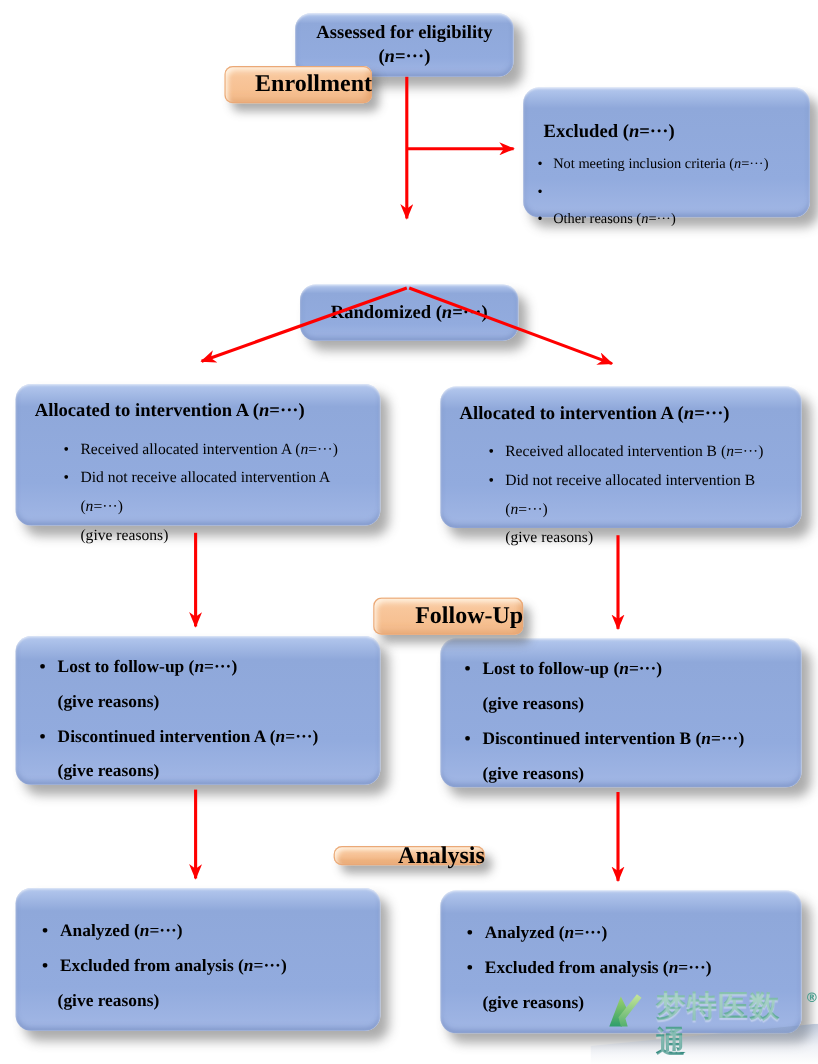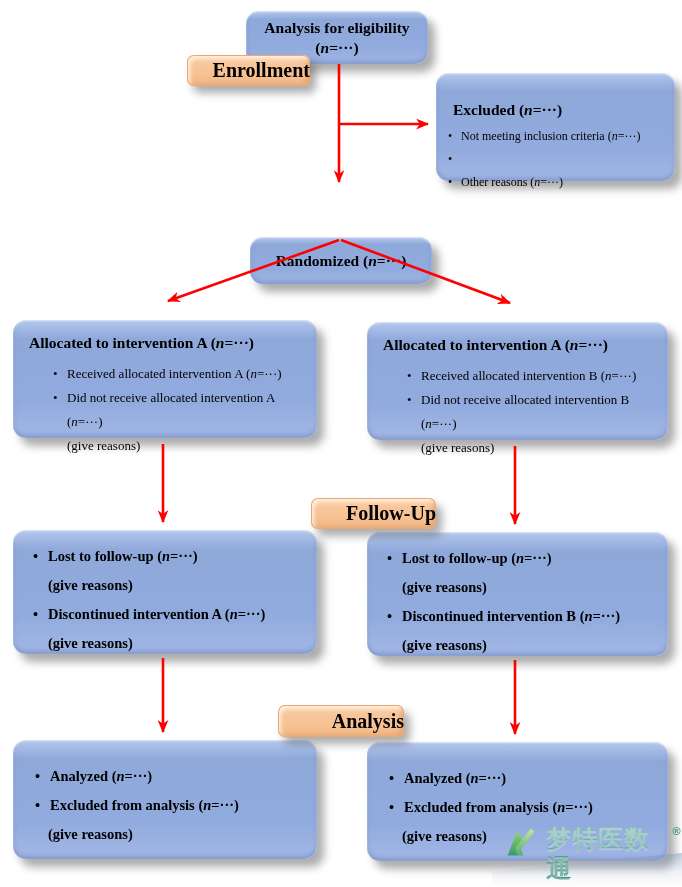--- a/index.html
+++ b/index.html
@@ -91,21 +91,21 @@
       <line x1="339" y1="240" x2="168" y2="301" marker-end="url(#ah)"></line>
       <line x1="341" y1="240" x2="510" y2="303" marker-end="url(#ah)"></line>
       <line x1="163" y1="444" x2="163" y2="522" marker-end="url(#ah)"></line>
       <line x1="515" y1="446" x2="515" y2="524" marker-end="url(#ah)"></line>
       <line x1="163" y1="658" x2="163" y2="732" marker-end="url(#ah)"></line>
       <line x1="515" y1="660" x2="515" y2="734" marker-end="url(#ah)"></line>
     </g>
   </svg>
 
   <div class="bluebox center" style="left:246px; top:11px; width:182px; height:53px;">
-    <div class="title">Analysis for eligibility</div>
+    <div class="title">Assessed for eligibility</div>
     <div class="title">(<i>n</i>=···)</div>
   </div>
 
   <div class="stage" style="left:187px; top:55px; width:123px; height:31px;">
     <span>Enrollment</span>
   </div>
 
   <div class="bluebox" style="left:436px; top:73px; width:239px; height:108px; padding:27px 4px 0 12px;">
     <div class="title" style="padding-left:5px;">Excluded (<i>n</i>=···)</div>
     <div class="row sm" style="margin-top:5px;">
@@ -175,21 +175,21 @@
       <span>Lost to follow-up (<i>n</i>=···)</span>
     </div>
     <div class="note-lg">(give reasons)</div>
     <div class="row lg">
       <span class="blt">•</span>
       <span>Discontinued intervention B (<i>n</i>=···)</span>
     </div>
     <div class="note-lg">(give reasons)</div>
   </div>
 
-  <div class="stage" style="left:278px; top:705px; width:126px; height:32px;">
+  <div class="stage" style="left:278px; top:705px; width:126px; height:16px;">
     <span>Analysis</span>
   </div>
 
   <div class="bluebox" style="left:13px; top:740px; width:304px; height:119px; padding:22px 4px 0 22px;">
     <div class="row lg">
       <span class="blt">•</span>
       <span>Analyzed  (<i>n</i>=···)</span>
     </div>
     <div class="row lg">
       <span class="blt">•</span>

